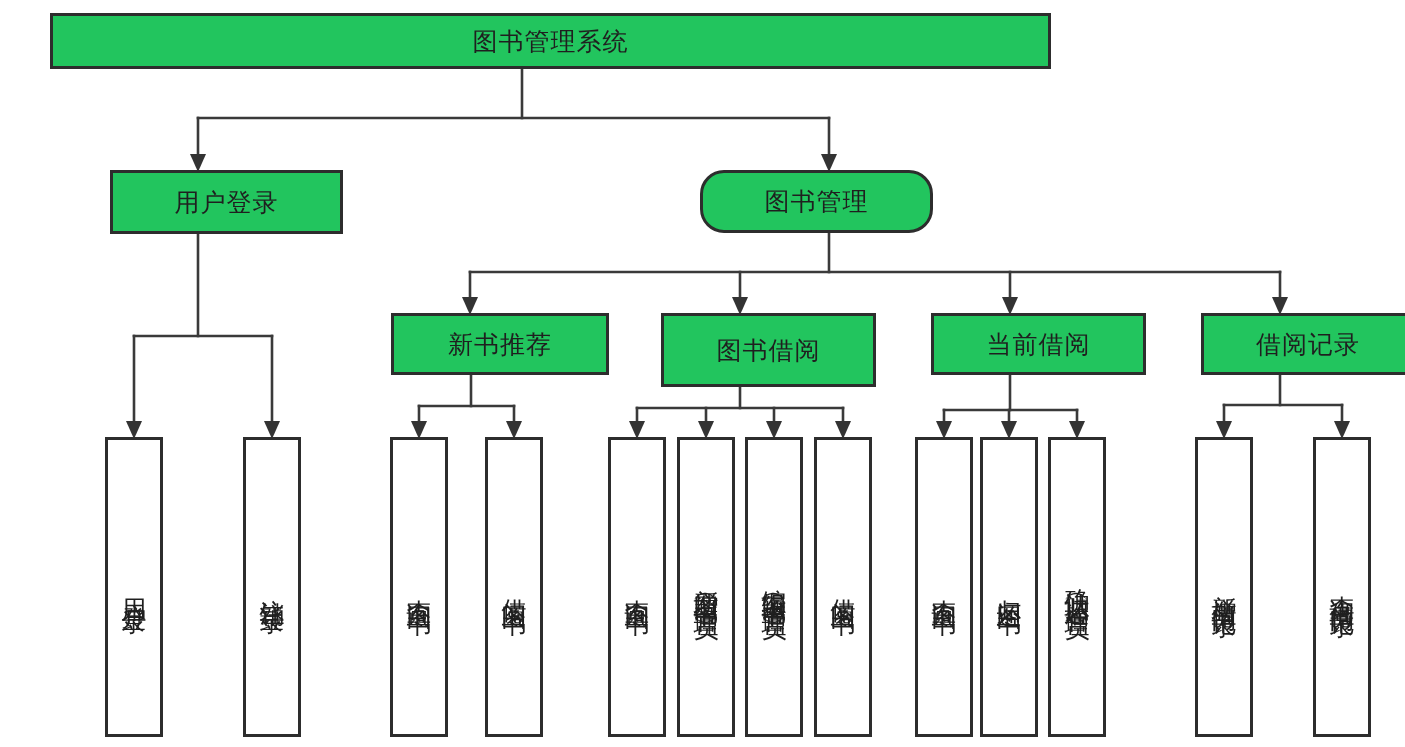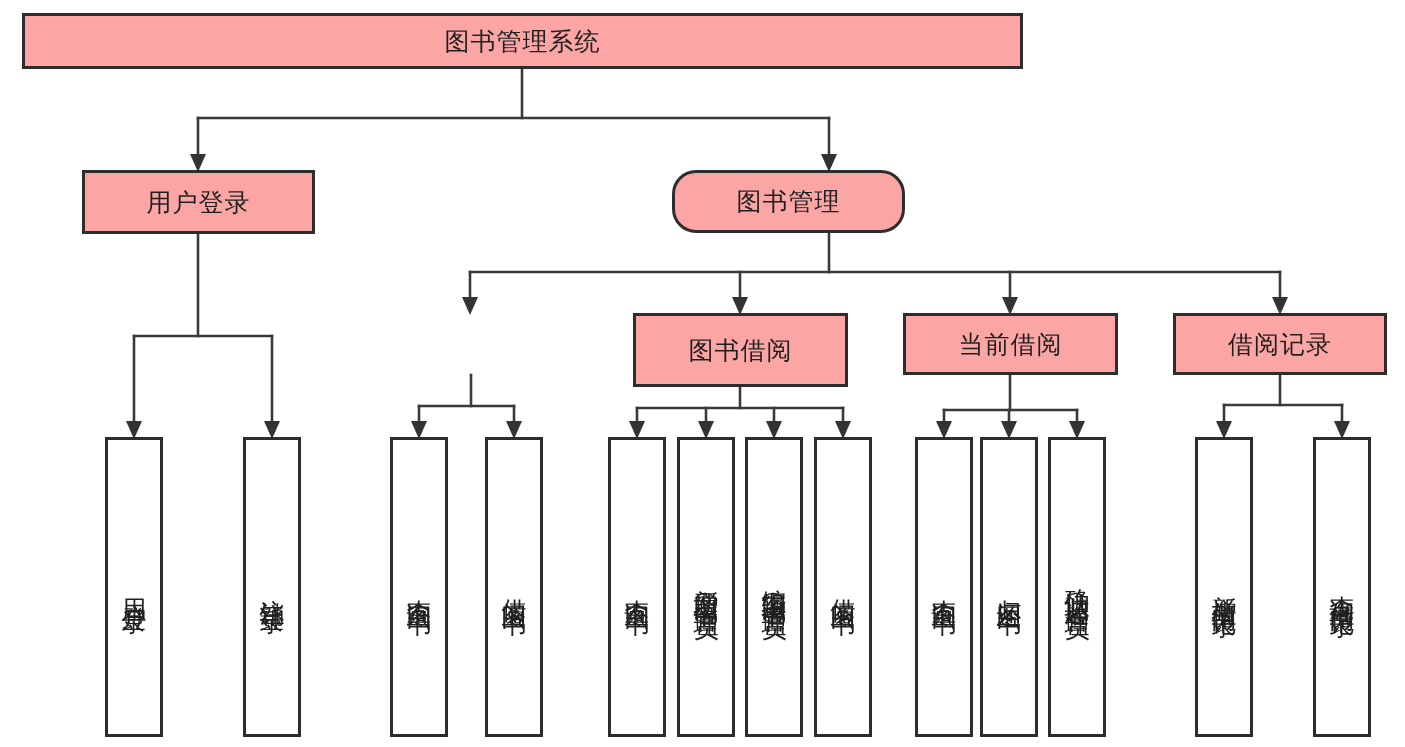--- a/index.html
+++ b/index.html
@@ -19,28 +19,29 @@
     position: absolute;
     left: 0;
     top: 0;
     width: 1405px;
     height: 747px;
   }
   .hbox {
     position: absolute;
     box-sizing: border-box;
     border: 3px solid #2d2d2d;
-    background: #fca5a5;
+    background: #22c55e;
     display: flex;
     align-items: center;
     justify-content: center;
     font-size: 25px;
     color: #1f1f1f;
     letter-spacing: 1px;
     white-space: nowrap;
+    margin-left: 28px;
   }
   .vbox {
     position: absolute;
     box-sizing: border-box;
     border: 3px solid #2d2d2d;
     background: #ffffff;
     width: 58px;
     top: 437px;
     height: 300px;
     display: flex;
@@ -146,20 +147,23 @@
     <span>图书管理系统</span>
   </div>
 
   <div class="hbox" style="left:82px; top:170px; width:233px; height:64px;">
     <span>用户登录</span>
   </div>
   <div class="hbox" style="left:672px; top:170px; width:233px; height:63px;border-radius:24px;">
     <span>图书管理</span>
   </div>
 
+  <div class="hbox" style="left:363px; top:313px; width:218px; height:62px;">
+    <span>新书推荐</span>
+  </div>
   <div class="hbox" style="left:633px; top:313px; width:215px; height:74px;">
     <span>图书借阅</span>
   </div>
   <div class="hbox" style="left:903px; top:313px; width:215px; height:62px;">
     <span>当前借阅</span>
   </div>
   <div class="hbox" style="left:1173px; top:313px; width:214px; height:62px;">
     <span>借阅记录</span>
   </div>
 

